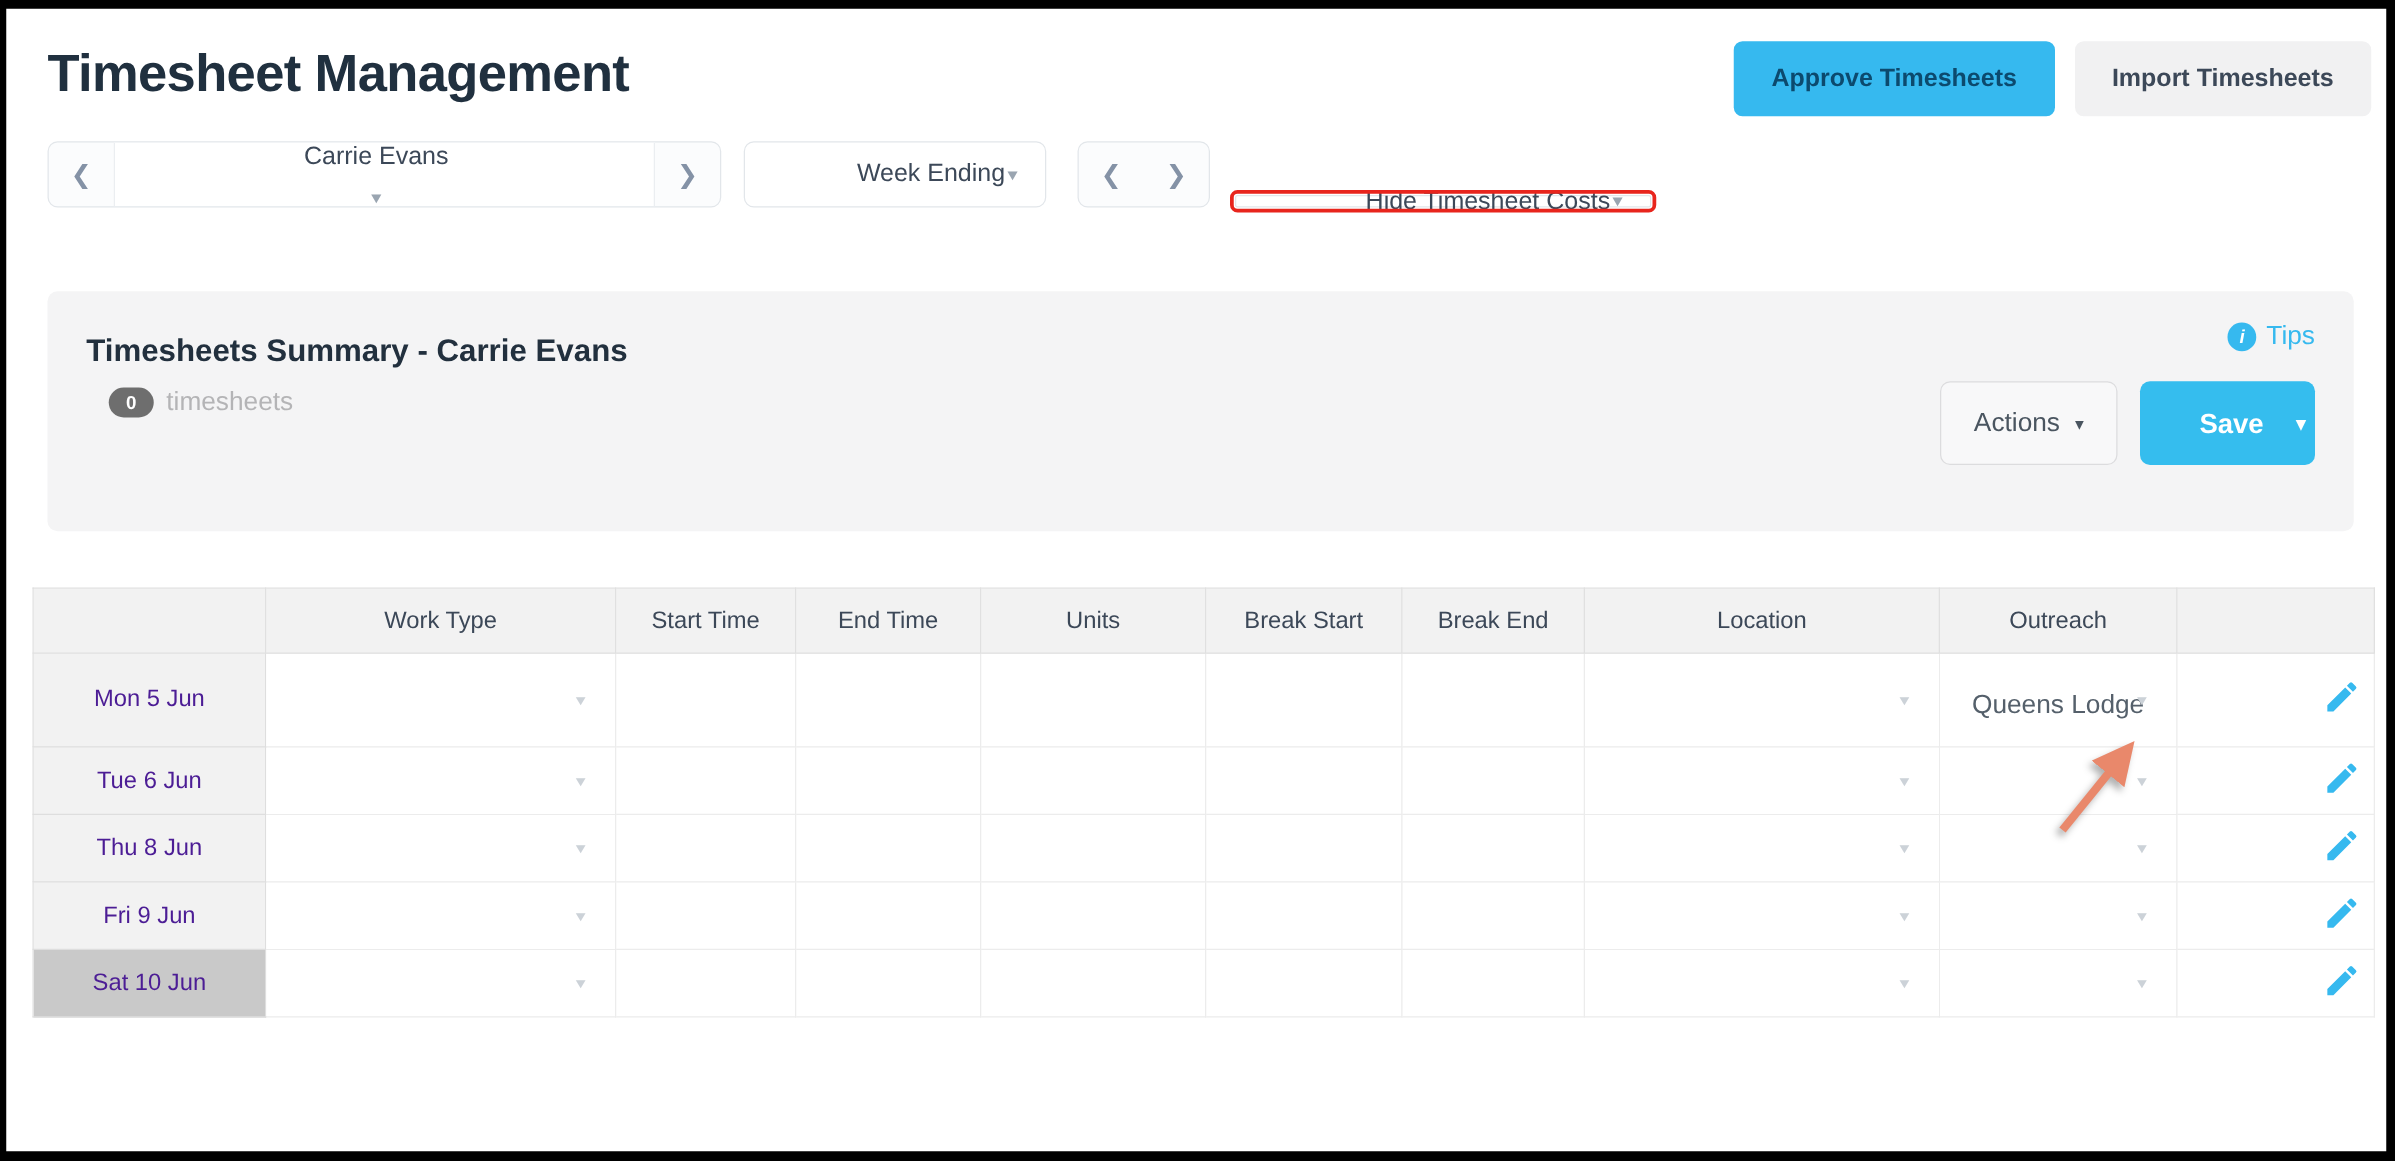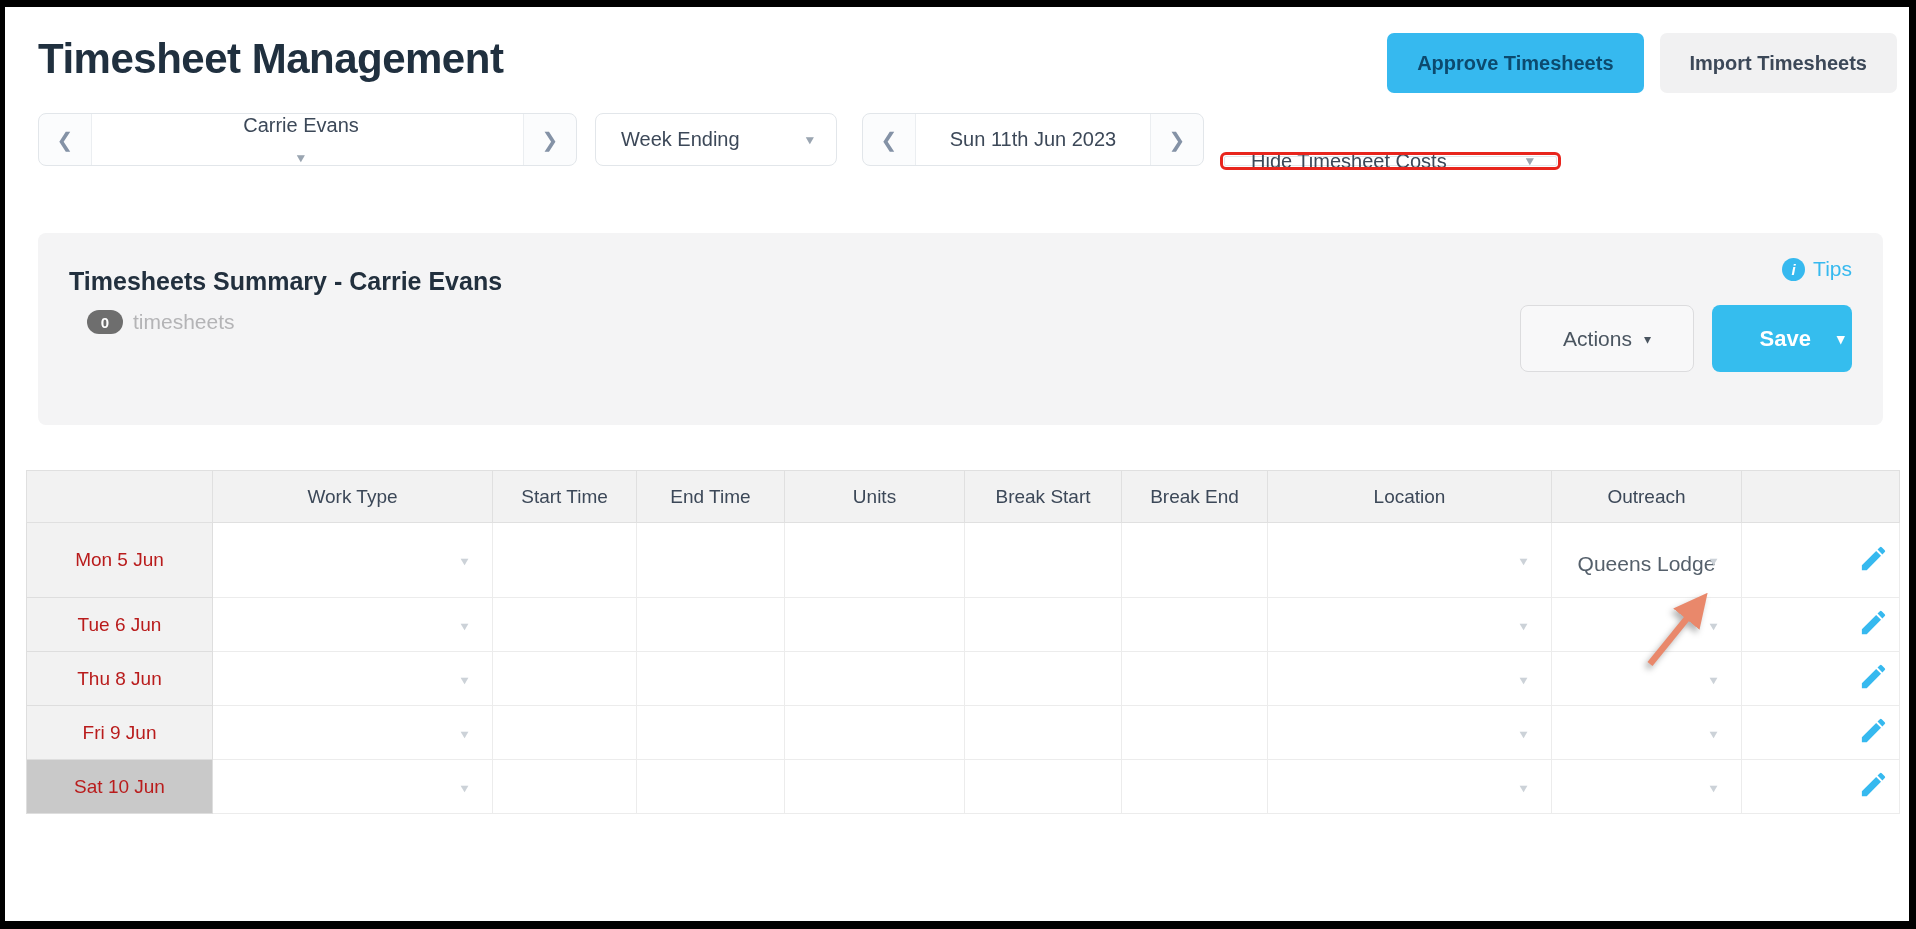--- a/index.html
+++ b/index.html
@@ -21,47 +21,47 @@
   .btn{height:60px;padding:0 30px;font-size:20px;font-weight:700;border:none;border-radius:7px;cursor:pointer;font-family:inherit;}
   .btn-primary{background:#36b9ef;color:#0c4a6e;}
   .btn-light{background:#f1f1f2;color:#3c4858;}
   
   .controls-row{display:flex;align-items:stretch;height:53px;margin:20px 0 0 33px;}
   .selector-group{display:flex;border:1px solid #e2e6ea;border-radius:8px;background:#fbfcfd;overflow:hidden;box-sizing:border-box;}
   .sel-chevron{width:52px;display:flex;align-items:center;justify-content:center;color:#8492a6;font-size:20px;cursor:pointer;user-select:none;}
   .sel-middle{background:#fff;border-left:1px solid #ebeef1;border-right:1px solid #ebeef1;display:flex;align-items:center;box-sizing:border-box;font-size:20px;color:#3c4858;}
   .employee-mid{width:433px;justify-content:space-between;padding:0 42px 0 29px;flex-direction:column;}
   .date-mid{width:236px;justify-content:center;}
-  .dropdown{display:flex;align-items:center;justify-content:space-between;border:1px solid #e2e6ea;border-radius:8px;background:#fff;box-sizing:border-box;font-size:20px;color:#3c4858;cursor:pointer;}
+  .dropdown{display:flex;align-items:center;justify-content:flex-end;border:1px solid #e2e6ea;border-radius:8px;background:#fff;box-sizing:border-box;font-size:20px;color:#3c4858;cursor:pointer;}
   .week-dd{width:242px;margin-left:18px;padding:0 20px 0 25px;}
   .date-group{margin-left:25px;}
   .costs-dd{width:333px;margin-left:20px;padding:0 20px 0 26px;margin-top:43px;}
   .red-annotation{outline:3px solid #e8251d;outline-offset:1px;border-radius:2px;}
   .dd-caret{font-size:12px;color:#9aa5b1;transform:scaleX(1.15);}
   
   .summary-panel{position:relative;margin:67px 26px 0 33px;height:192px;background:#f4f4f5;border-radius:8px;box-sizing:border-box;padding:34px 0 0 31px;}
   .summary-title{margin:0;font-size:25px;font-weight:700;color:#22303e;}
   .total-label{margin:16px 0 0 18px;font-size:19px;font-weight:700;color:#22303e;}
   .count-row{margin:14px 0 0 18px;display:flex;align-items:center;gap:10px;}
   .count-badge{display:inline-flex;align-items:center;justify-content:center;min-width:16px;height:24px;padding:0 10px;background:#6e6e6e;color:#fff;font-size:15px;font-weight:700;border-radius:13px;}
   .count-unit{font-size:21px;color:#b4b4b6;}
   .tips{position:absolute;top:24px;right:31px;display:flex;align-items:center;gap:8px;color:#36b9ef;font-size:21px;cursor:pointer;}
   .info-icon{display:inline-flex;align-items:center;justify-content:center;width:23px;height:23px;border-radius:50%;background:#36b9ef;color:#fff;font-size:15px;font-weight:700;font-style:italic;}
   .panel-buttons{position:absolute;top:72px;right:31px;display:flex;gap:18px;}
-  .btn-actions{height:67px;padding:0 42px;font-size:21px;color:#4a5560;background:#f8f8f9;border:1px solid #dcdcde;border-radius:8px;cursor:pointer;font-family:inherit;display:flex;align-items:center;gap:12px;}
+  .btn-actions{height:67px;padding:0 26px;font-size:21px;color:#4a5560;background:#f8f8f9;border:1px solid #dcdcde;border-radius:8px;cursor:pointer;font-family:inherit;display:flex;align-items:center;gap:12px;}
   .btn-save{height:67px;width:140px;font-size:22px;font-weight:700;color:#fff;background:#35bdee;border:none;border-radius:8px;cursor:pointer;font-family:inherit;display:flex;align-items:center;justify-content:center;gap:26px;padding-left:46px;}
   .caret-dark{font-size:14px;color:#4a5560;}
   .caret-white{font-size:15px;color:#fff;}
   
   table.timesheet{border-collapse:collapse;table-layout:fixed;width:1873px;margin:45px 0 0 21px;}
   table.timesheet th{background:#f2f2f2;height:52px;font-weight:400;font-size:19px;color:#3c4858;border:1px solid #e0e0e0;box-sizing:border-box;}
   table.timesheet td{border:1px solid #ececec;background:#fff;box-sizing:border-box;padding:0;}
   tr.ts-row{height:54px;}
   tr.ts-row.tall{height:75px;}
-  .day-cell{background:#f2f2f2 !important;text-align:center;font-size:19px;color:#b91c1c;border-color:#dedede !important;}
+  .day-cell{background:#f2f2f2 !important;text-align:center;font-size:19px;color:#4c1d95;border-color:#dedede !important;}
   .day-cell.weekend{background:#c9c9c9 !important;}
   .select-cell{position:relative;}
   .cell-caret{position:absolute;right:22px;top:50%;transform:translateY(-45%) scaleX(1.2);font-size:11px;color:#ccd2d8;}
   .outreach-value{text-align:center;padding-top:7px;font-size:21px;color:#55606b;line-height:1.2;min-height:1px;}
   .edit-cell{text-align:right;vertical-align:middle;padding-right:10px !important;}
   .pencil-btn{display:inline-block;width:31px;height:31px;cursor:pointer;}
   
   .annotation-arrow{position:absolute;left:1628px;top:583px;width:95px;height:95px;pointer-events:none;filter:drop-shadow(-3px 4px 3px rgba(0,0,0,0.30));}
 </style>
 </head>
@@ -94,23 +94,20 @@
 
     <div class="dropdown week-dd">
       <span>Week Ending</span>
       <span class="dd-caret">▼</span>
     </div>
 
     <div class="selector-group date-group">
       <div class="sel-chevron">
           <span>❮</span>
         </div>
-      <div class="sel-middle date-mid">
-        <span>Sun 11th Jun 2023</span>
-      </div>
       <div class="sel-chevron">
           <span>❯</span>
         </div>
     </div>
 
     <div class="dropdown costs-dd red-annotation">
       <span>Hide Timesheet Costs</span>
       <span class="dd-caret">▼</span>
     </div>
 

